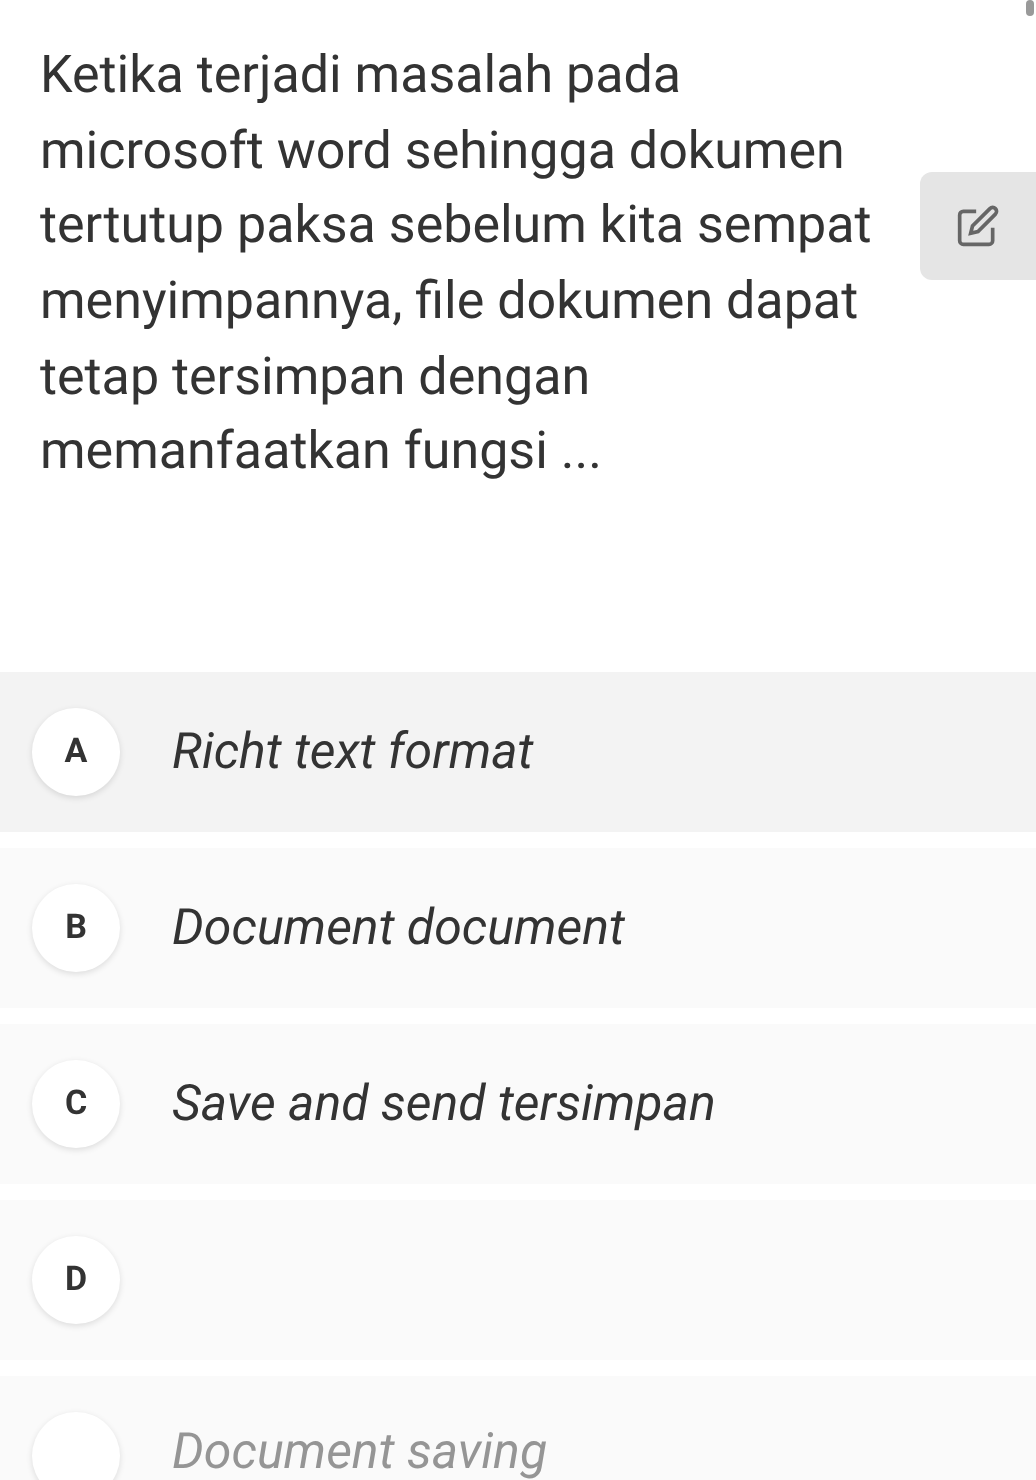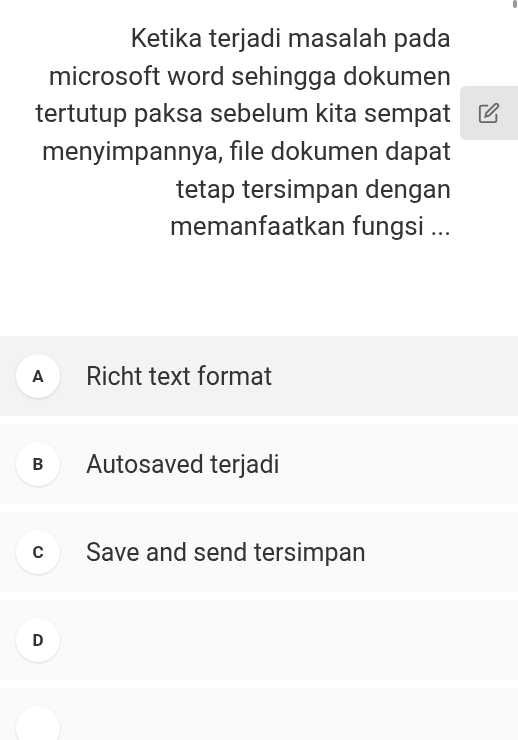--- a/index.html
+++ b/index.html
@@ -10,21 +10,20 @@
     body {
       font-family: -apple-system, BlinkMacSystemFont, 'Segoe UI', Roboto, Arial, sans-serif;
       background: #ffffff;
       width: 518px;
       height: 740px;
       overflow: hidden;
       position: relative;
     }
     .question-container {
       padding: 20px 12px 0 20px;
-      text-align: right;
     }
     .question-text {
       font-size: 26px;
       line-height: 1.45;
       color: #333333;
       font-weight: 400;
       padding-right: 55px;
     }
     .edit-button {
       position: absolute;
@@ -73,20 +72,21 @@
       font-size: 17px;
       font-weight: 700;
       color: #333333;
       flex-shrink: 0;
     }
     .option-label {
       margin-left: 26px;
       font-size: 25px;
       color: #333333;
       font-weight: 400;
+      font-style: italic;
     }
     .scrollbar-indicator {
       position: absolute;
       top: 0;
       right: 1px;
       width: 4px;
       height: 8px;
       background: #999;
       border-radius: 2px;
     }
@@ -121,29 +121,30 @@
 
 <div class="options-container">
 
   <div class="option-row">
     <div class="option-badge">A</div>
     <div class="option-label">Richt text format</div>
   </div>
 
   <div class="option-row">
     <div class="option-badge">B</div>
-    <div class="option-label">Autosaved terjadi</div>
+    <div class="option-label">Document document</div>
   </div>
 
   <div class="option-row">
     <div class="option-badge">C</div>
     <div class="option-label">Save and send tersimpan</div>
   </div>
 
   <div class="option-row">
     <div class="option-badge">D</div>
   </div>
 
   <div class="partial-row">
     <div class="option-badge"></div>
+    <div class="option-label">Document saving</div>
   </div>
 
 </div>
 
 </body></html>

